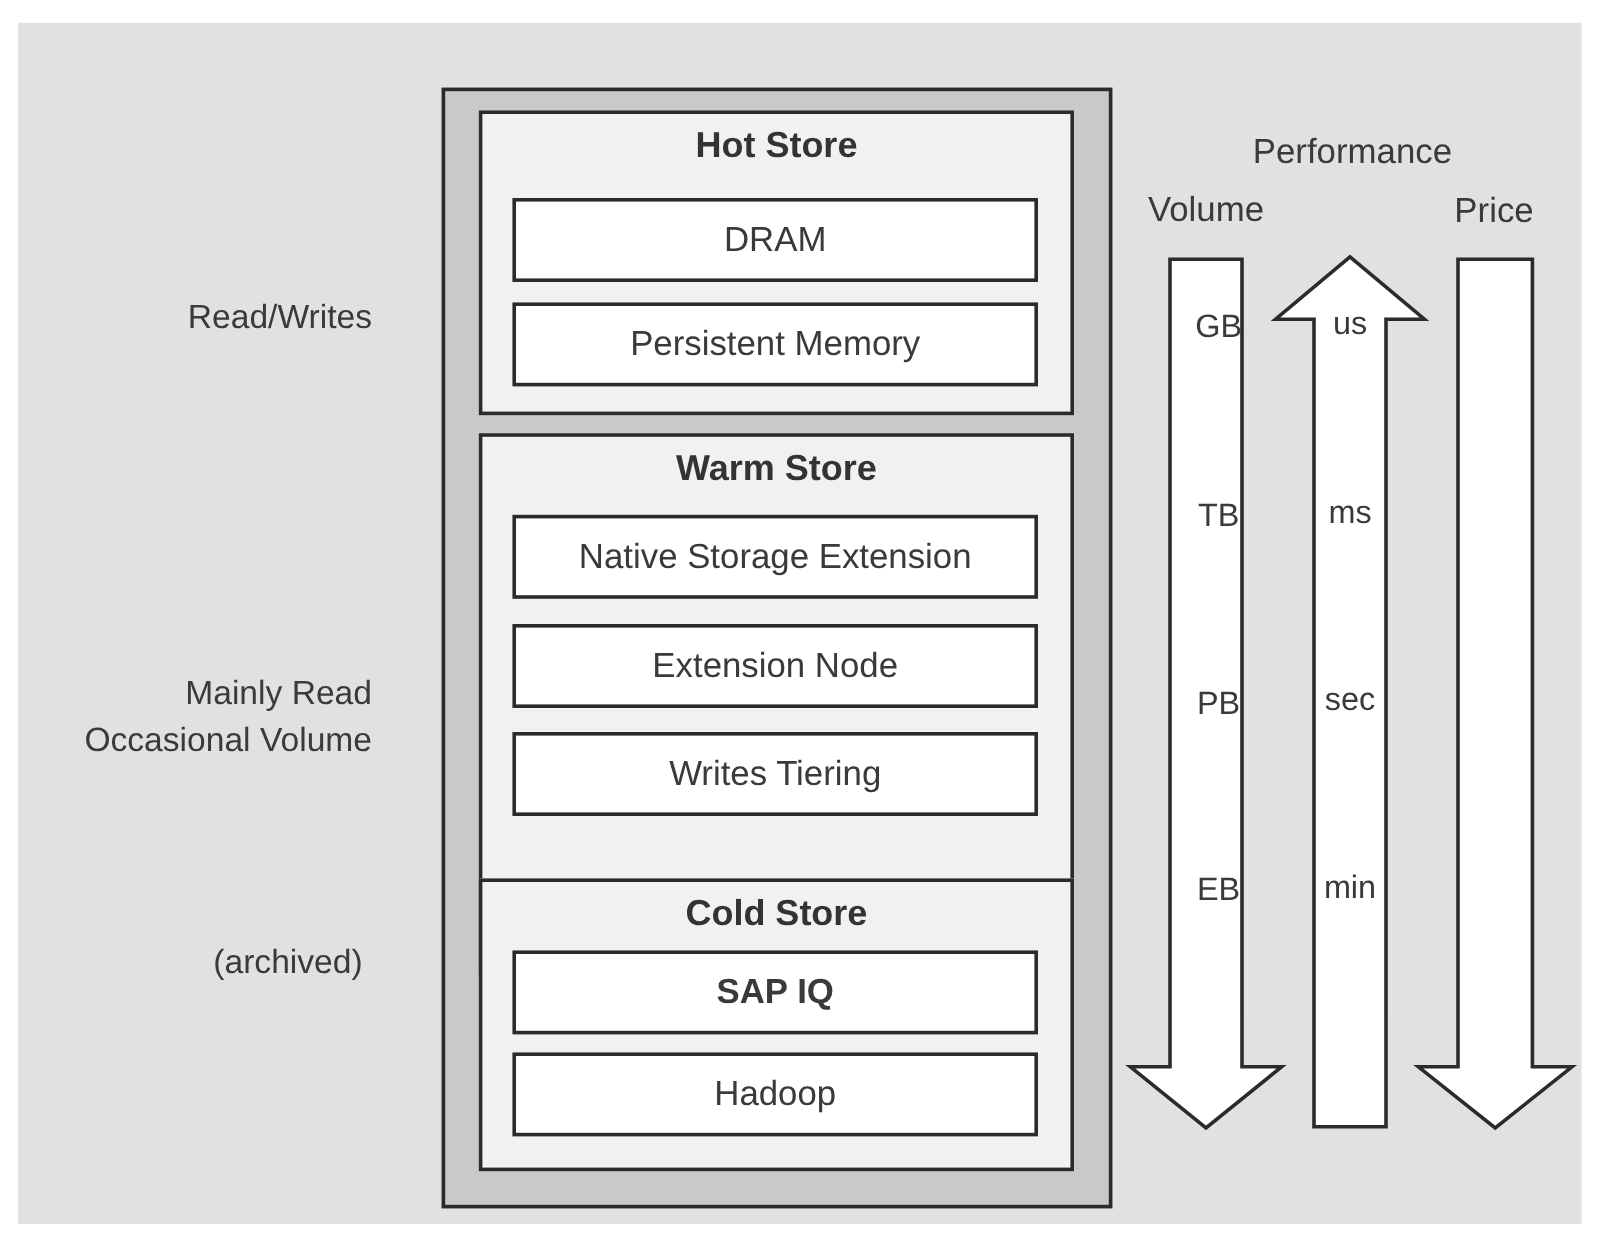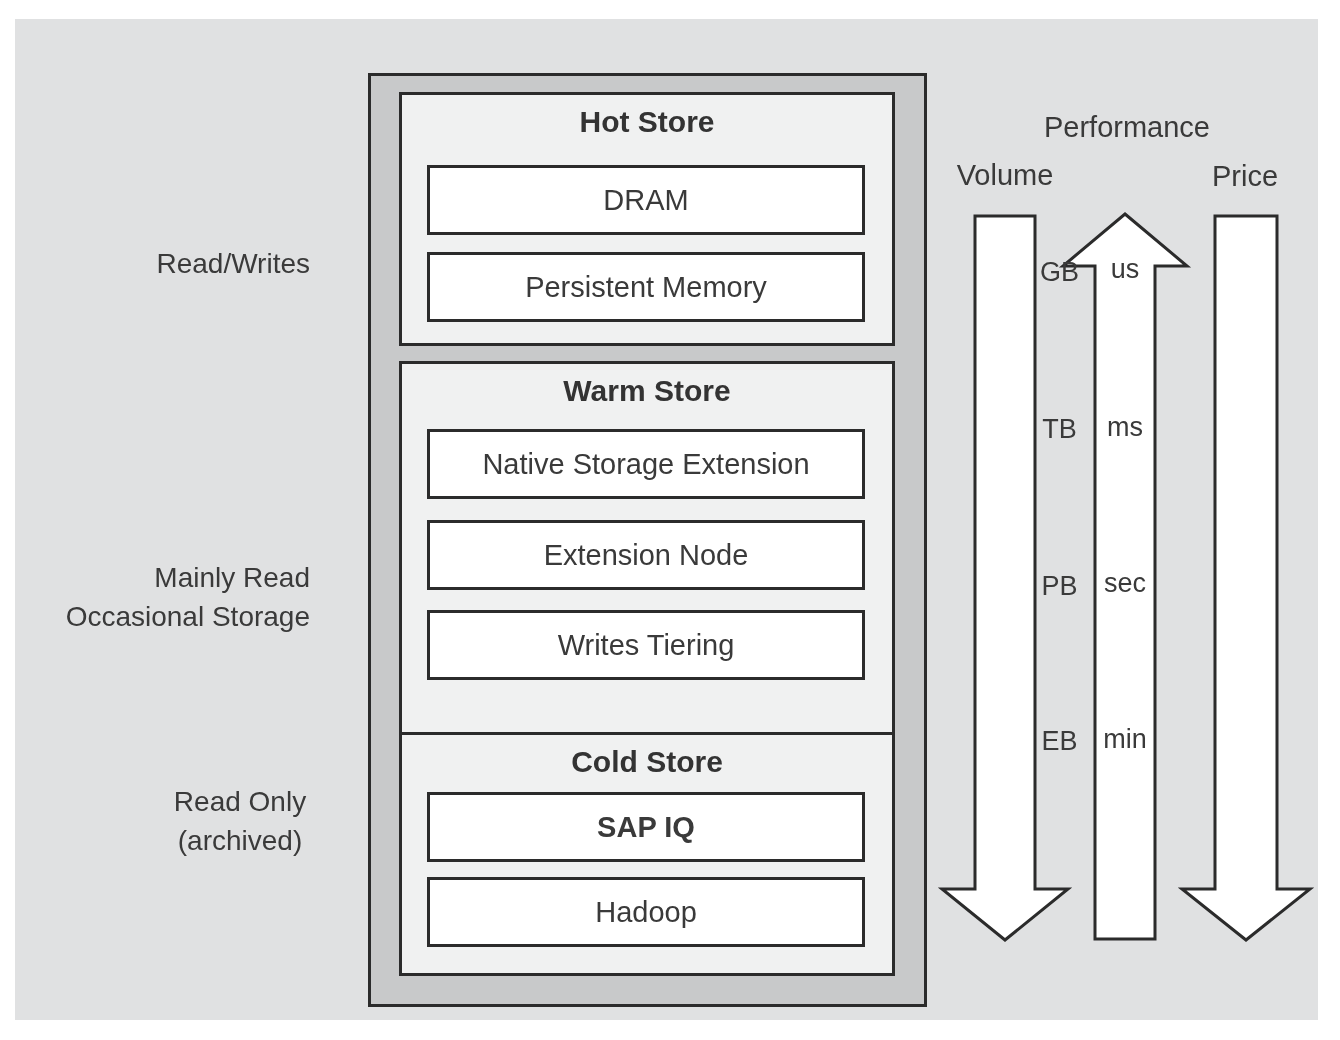--- a/index.html
+++ b/index.html
@@ -94,39 +94,38 @@
     width: 410px; height: 745px;
   }
   .arrow-scale-label {
     position: absolute;
     width: 60px; height: 30px;
     line-height: 30px;
     text-align: center;
     font-size: 27px;
     color: #3a3a3a;
   }
-  .col-volume { left: 1004px; padding-left: 21px; }
+  .col-volume { left: 960px; padding-left: 21px; }
   .col-perf   { left: 1080px; }
   .vol-0 { top: 238px; } .vol-1 { top: 395px; } .vol-2 { top: 552px; } .vol-3 { top: 707px; }
   .prf-0 { top: 235px; } .prf-1 { top: 393px; } .prf-2 { top: 549px; } .prf-3 { top: 705px; }
 </style>
 </head>
 <body>
 
 <div class="panel">
 
   <div class="access-label al-read-writes">
     <div>Read/Writes</div>
   </div>
   <div class="access-label al-mainly-read">
     <div>Mainly Read</div>
-    <div>Occasional Storage</div>
+    <div>Occasional Volume</div>
   </div>
   <div class="access-label al-read-only">
-    <div>Read Only</div>
     <div>(archived)</div>
   </div>
 
   <div class="tier-container">
 
     <div class="store-section sec-hot">
       <div class="store-title">Hot Store</div>
       <div class="store-item i0">DRAM</div>
       <div class="store-item i1">Persistent Memory</div>
     </div>

